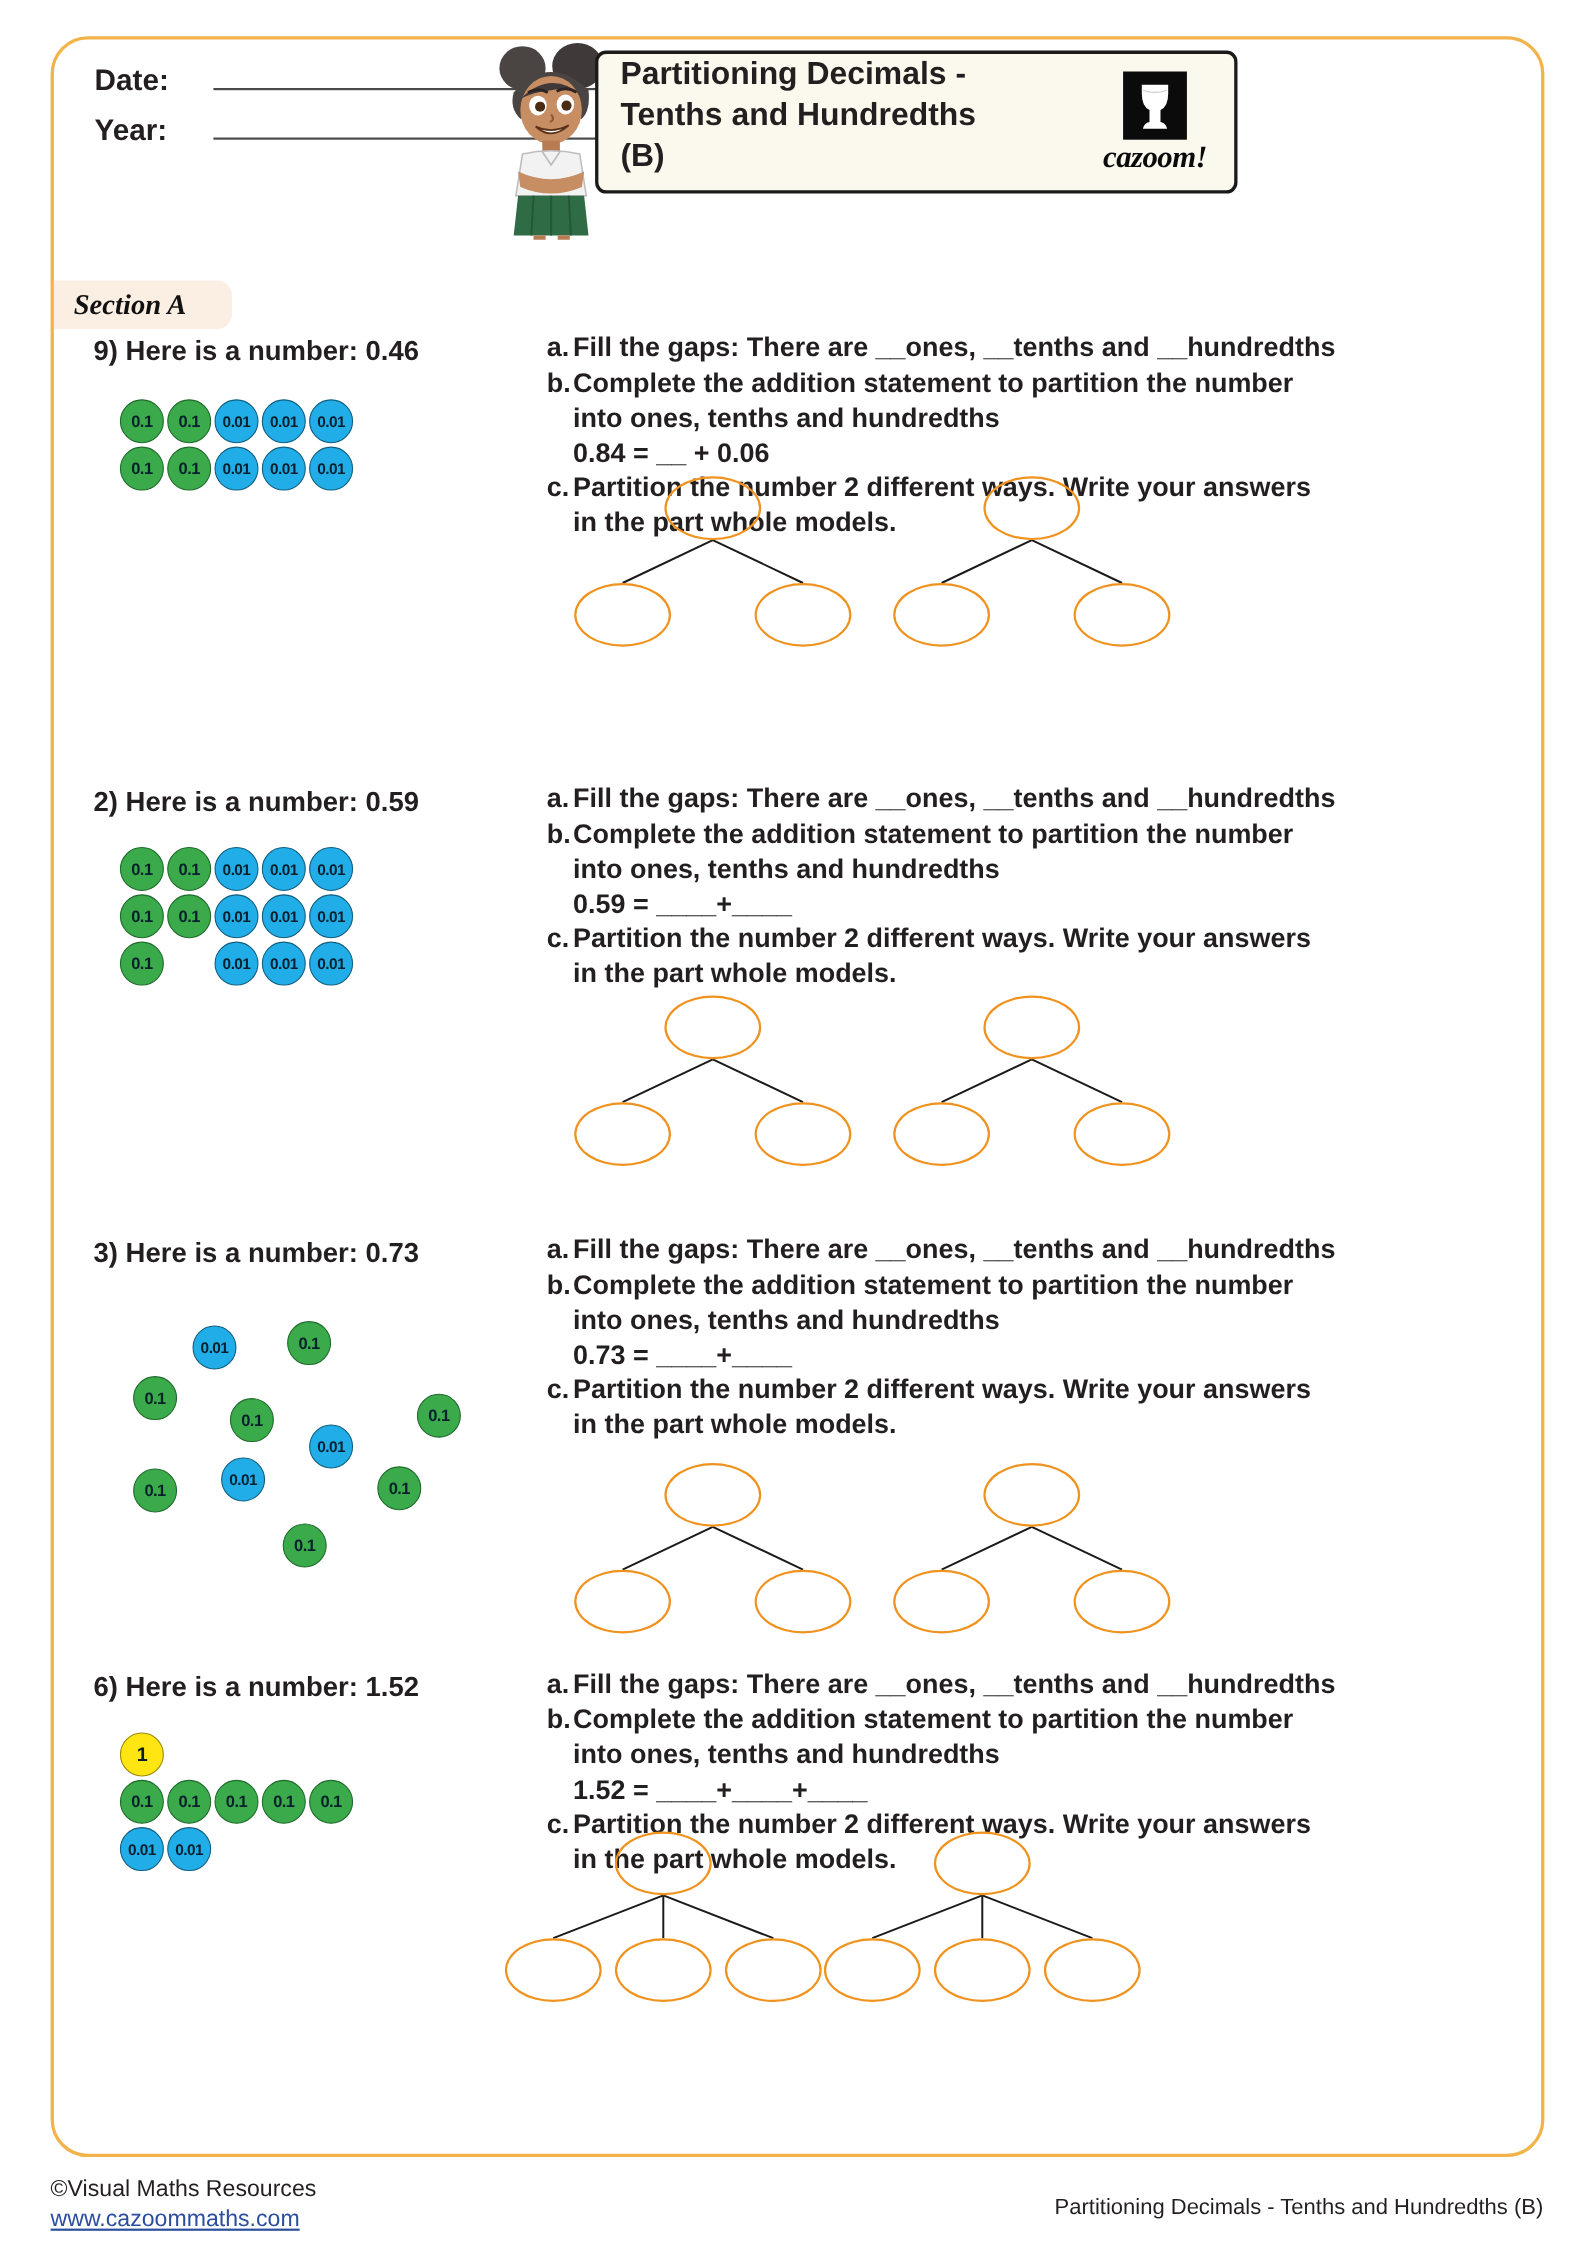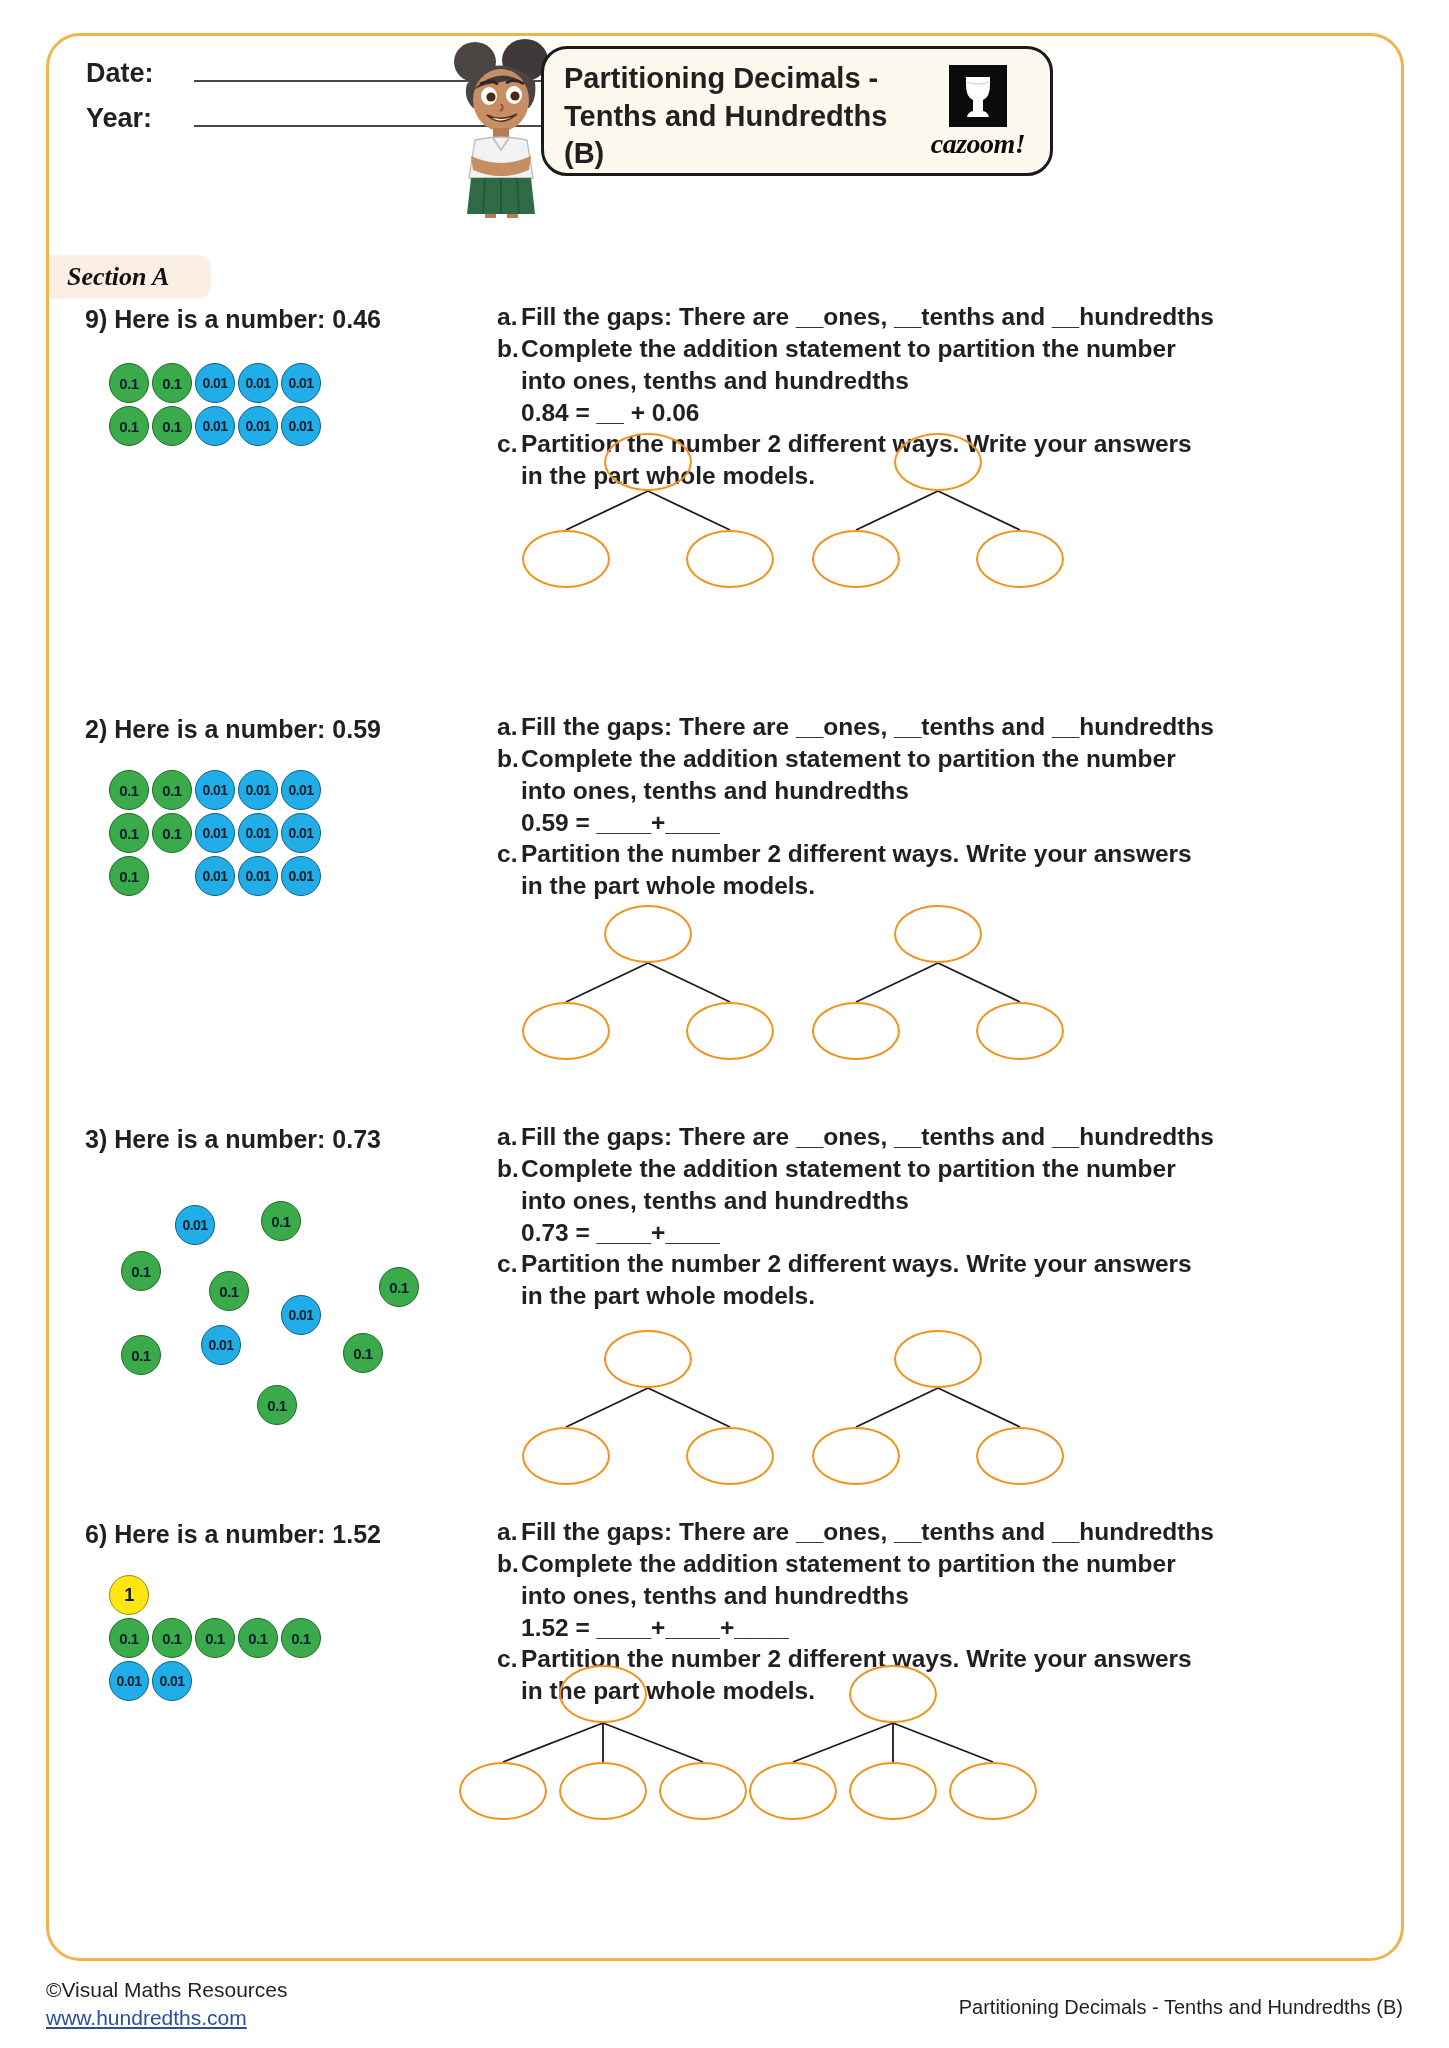--- a/index.html
+++ b/index.html
@@ -57,26 +57,26 @@
   .mascot {
     position: absolute;
     left: 395px; top: 5px;
     width: 120px; height: 180px;
   }
 
   
   .title-pill {
     position: absolute;
     left: 495px; top: 13px;
-    width: 512px; height: 130px;
+    width: 584px; height: 130px;
     border: 3px solid #1a1a1a;
-    border-radius: 26px;
+    border-radius: 10px;
     background: #fbf8ee;
     display: flex;
-    align-items: flex-end;
+    align-items: flex-start;
     padding-left: 20px;
   }
   .title-text {
     font-size: 29px;
     font-weight: bold;
     color: #231f20;
     line-height: 1.30;
     width: 370px;
   }
   .logo {
@@ -542,15 +542,15 @@
           <div class="pw-oval" style="left: 0px; top: 97px; width: 88px; height: 58px;"></div>
           <div class="pw-oval" style="left: 100px; top: 97px; width: 88px; height: 58px;"></div>
           <div class="pw-oval" style="left: 200px; top: 97px; width: 88px; height: 58px;"></div>
         </div>
       </div>
     </div>
   </div>
 
 <div class="footer-left">
   <div>©Visual Maths Resources</div>
-  <a href="#">www.hundredths.com</a>
+  <a href="#">www.cazoommaths.com</a>
 </div>
 <div class="footer-right">Partitioning Decimals - Tenths and Hundredths (B)</div>
 
 </body></html>

